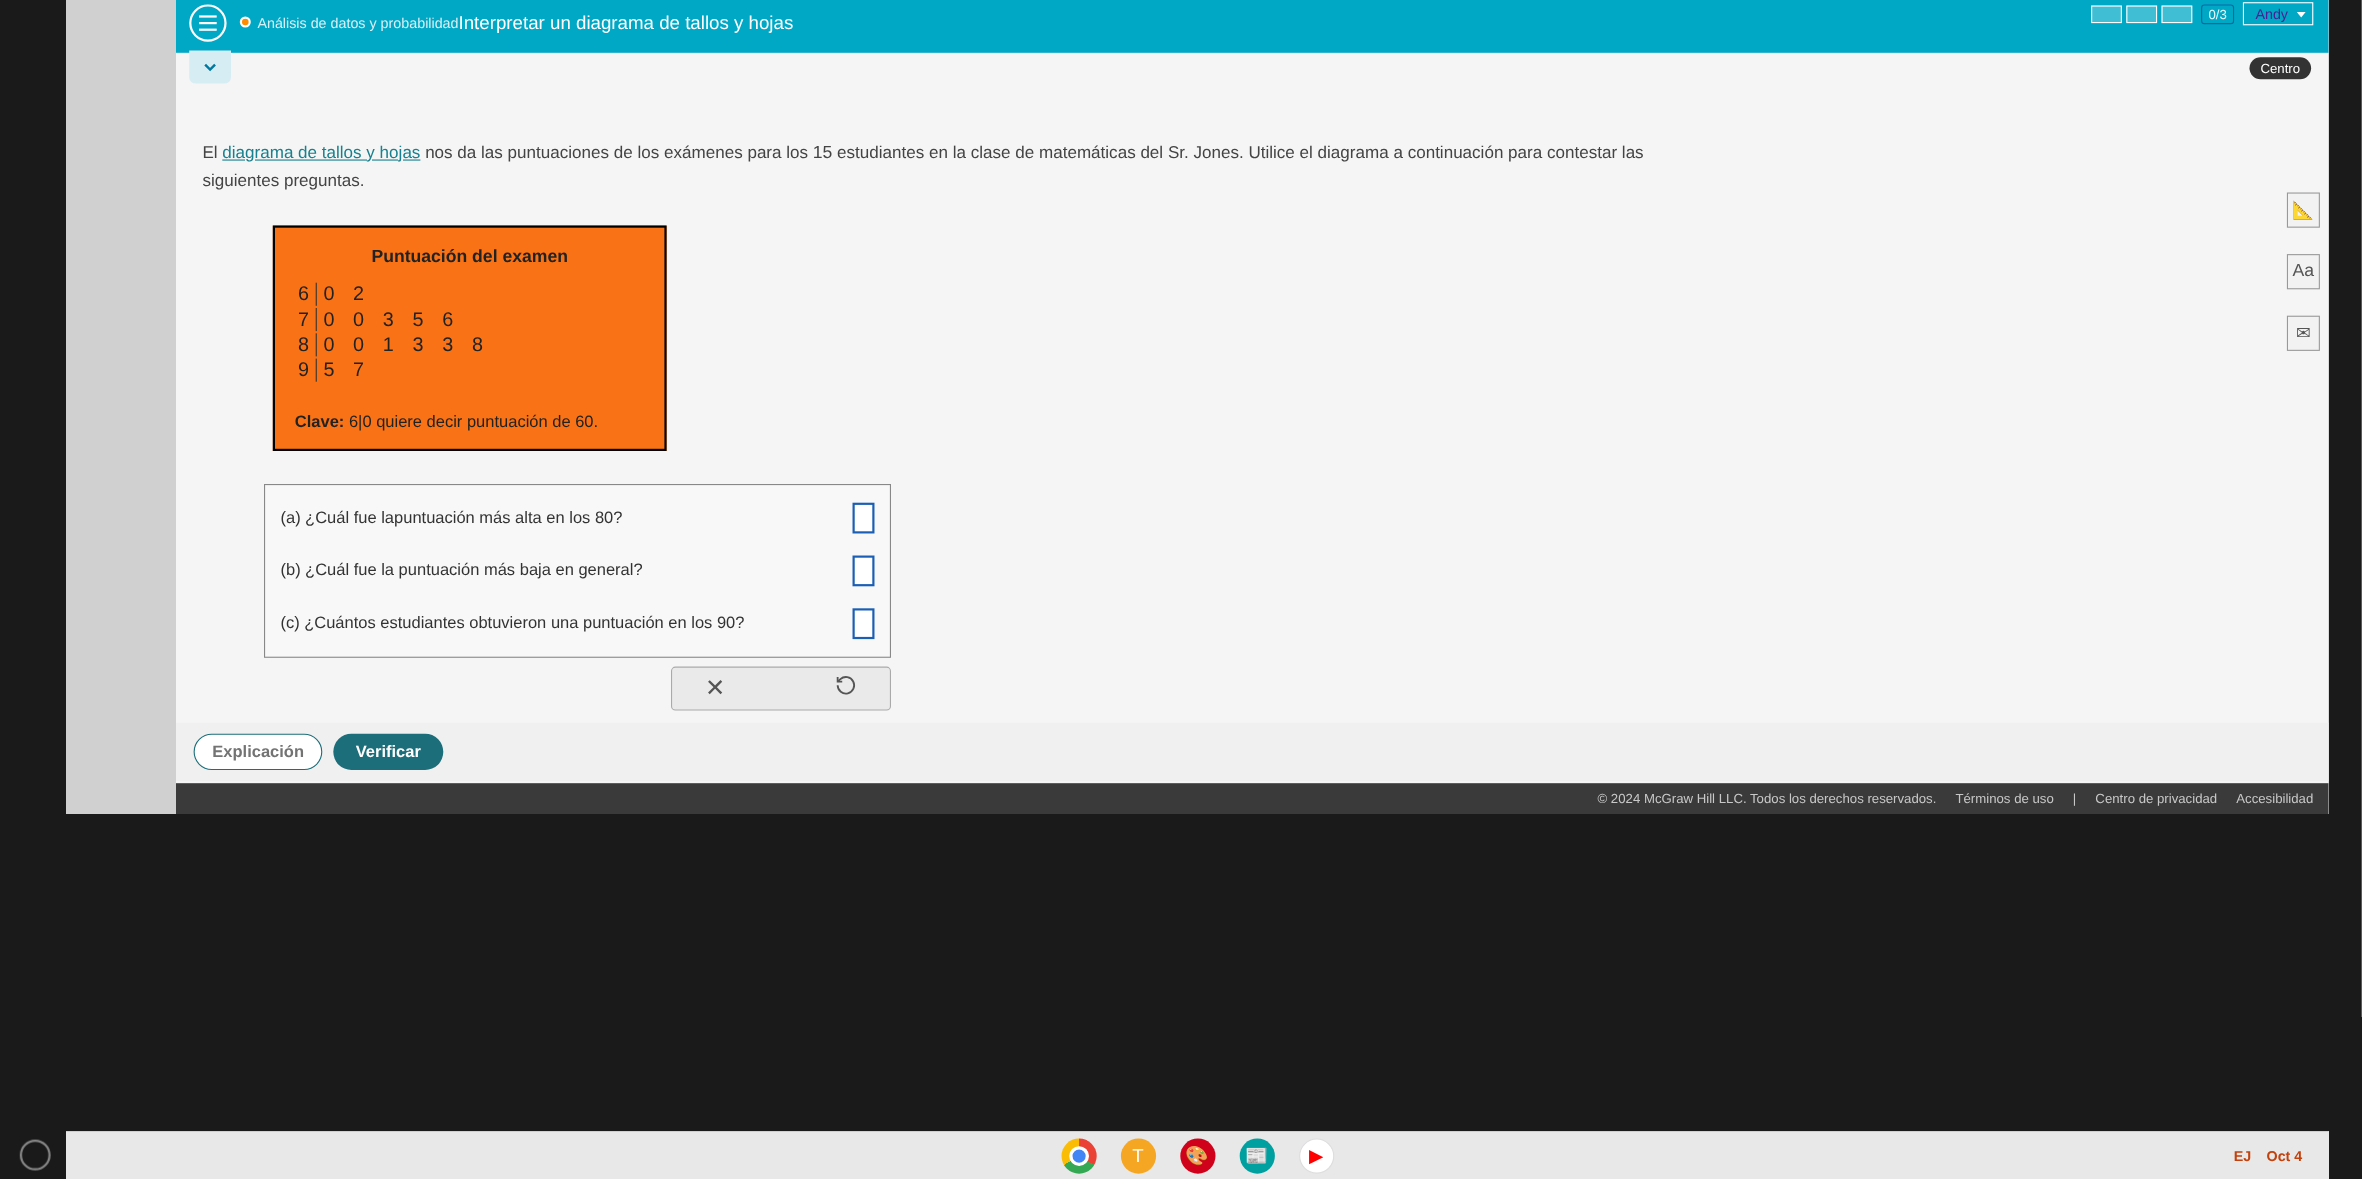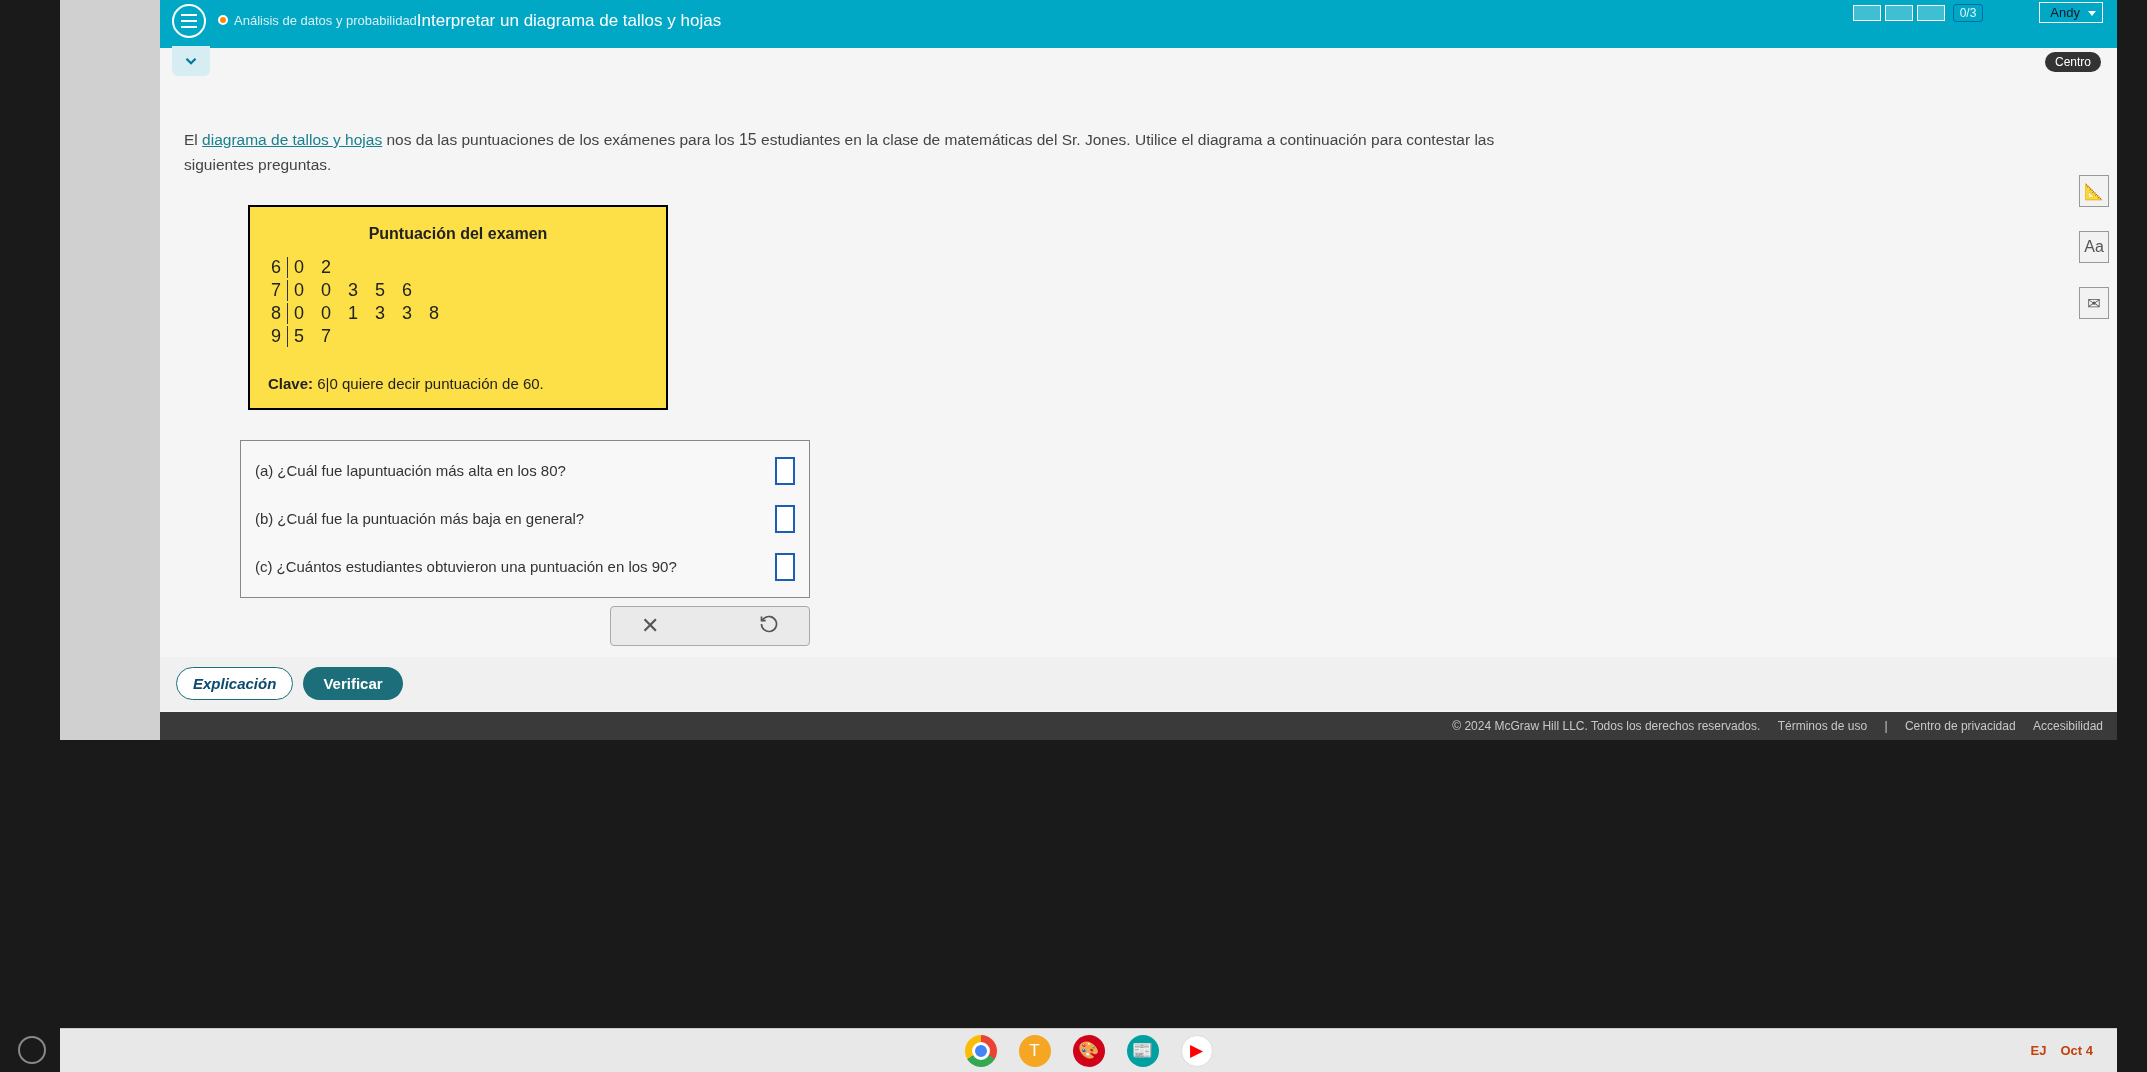--- a/index.html
+++ b/index.html
@@ -43,21 +43,21 @@
   }
   .hamburger span { width: 16px; height: 2px; background: #fff; }
   .topbar-titles { display: flex; flex-direction: row; padding-top: 2px;}
   .breadcrumb { font-size: 13px; color: #d8f0f4; display:flex; align-items:center; gap:6px;}
   .breadcrumb .dot { width:10px; height:10px; border:2px solid #fff; border-radius:50%; background:#ff8c00;}
   .page-title { font-size: 17px; color: #fff; margin-top:2px;}
   .top-right { position:absolute; right:14px; top:2px; display:flex; gap:8px; align-items:center;}
   .progress-boxes { display:flex; gap:4px;}
   .pbox { width:28px; height:16px; border:1px solid #fff; background:rgba(255,255,255,0.25);}
   .score-badge { font-size:12px; color:#e6f7fa; border:1px solid #0369a1; padding:1px 6px; border-radius:3px;}
-  .user-box { border:1px solid #fff; padding:2px 22px 2px 10px; font-size:13px; color:#0f172a; position:relative;margin-left:48px;}
+  .user-box { border:1px solid #fff; padding:2px 22px 2px 10px; font-size:13px; color:#4c1d95; position:relative;}
   .user-box::after { content:""; position:absolute; right:6px; top:8px; border-left:4px solid transparent; border-right:4px solid transparent; border-top:5px solid #fff;}
   
   .chevron-down-tab {
     position:absolute; left:12px; top:46px;
     width:38px; height:30px;
     background:#d6eef3;
     border-radius:0 0 6px 6px;
     display:flex; align-items:center; justify-content:center;
     color:#0078a0;
   }
@@ -73,22 +73,22 @@
     padding: 80px 40px 20px 24px;
     color:#333;
   }
   .intro { font-size:15.5px; line-height:1.55; color:#444; max-width: 1330px;}
   .intro .link { color:#18808e; text-decoration: underline; }
   .intro .num { font-size:16px; }
   
   .diagram-box {
     margin: 28px 0 0 64px;
     border: 2px solid #000;
-    background: #fde047;
-    width: 420px;
+    background: #f97316;
+    width: 358px;
     padding: 18px 18px 16px 18px;
   }
   .diagram-title { text-align:center; font-weight:bold; font-size:16px; margin-bottom:14px; color:#222;}
   .stem-leaf { font-size:18px; color:#222; }
   .stem-leaf .row { display:flex; gap:0; margin:2px 0;}
   .stem { width:20px; text-align:right; padding-right:6px; border-right:1.5px solid #333;}
   .leaves { padding-left:6px; letter-spacing:6px; }
   .clave { margin-top:28px; font-size:15px; color:#222;}
   .clave b { font-weight:bold; }
   
@@ -135,24 +135,23 @@
     font-size:16px; color:#555;
   }
   
   .bottom-bar {
     position:absolute; bottom:30px; left:0; right:0;
     background:#f0f0f0;
     padding: 10px 16px;
     display:flex; gap:10px; align-items:center;
   }
   .explain-btn {
-    border:1.5px solid #1b6e7a; background:#fff; color:#0c4a6e;
+    border:1.5px solid #1b6e7a; background:#fff; color:#737373;
     padding:7px 16px; border-radius:18px; font-size:15px; font-weight:bold;
     cursor:pointer;
-    font-style:italic;
   }
   .verify-btn {
     background:#1b6e7a; color:#fff; border:none;
     padding:8px 20px; border-radius:18px; font-size:15px; font-weight:bold;
     cursor:pointer;
   }
   .copyright-bar {
     position:absolute; bottom:0; left:0; right:0;
     background:#3a3a3a; color:#c8c8c8; font-size:12px;
     padding:7px 14px; text-align:right;

